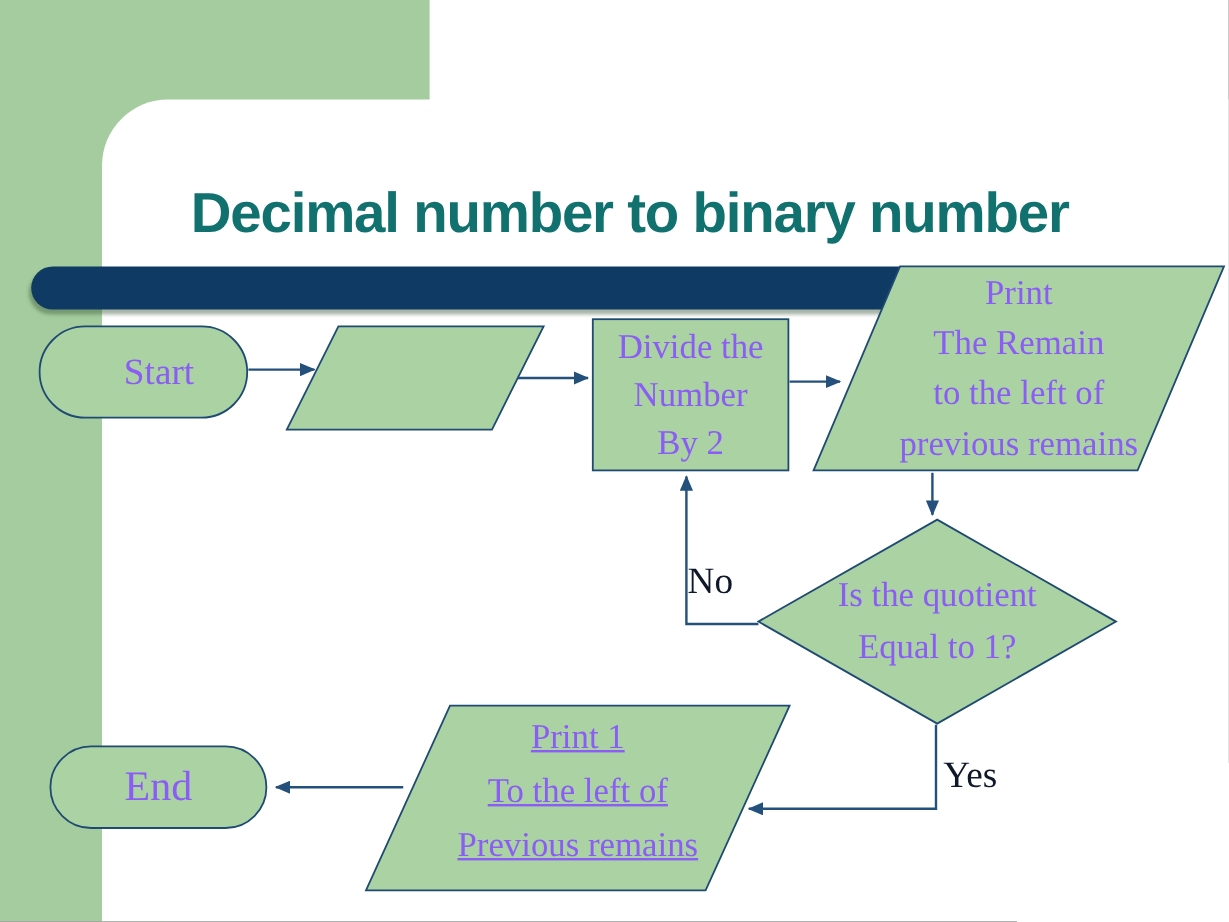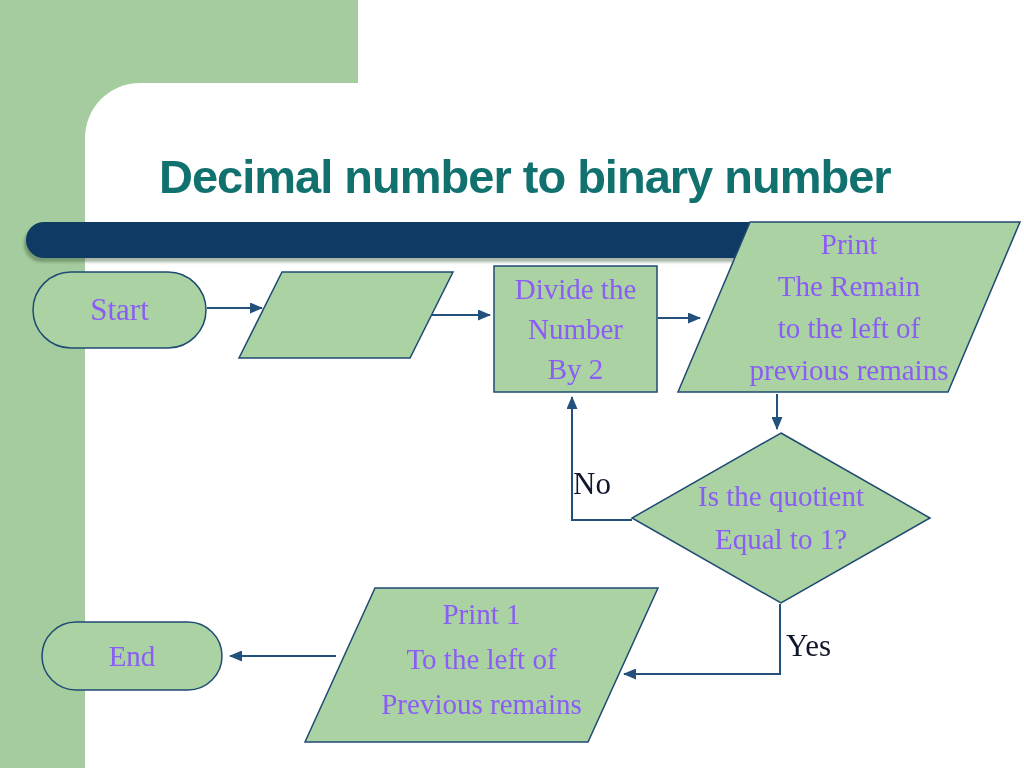--- a/index.html
+++ b/index.html
@@ -34,27 +34,27 @@
   
   .nodelabel{
     position:absolute;z-index:4;display:flex;flex-direction:column;
     align-items:center;justify-content:center;text-align:center;
     color:#8b5cf6;font-size:29px;pointer-events:none;
   }
   .nodelabel .ln{display:block;}
   .edgelabel{
     position:absolute;z-index:4;color:#0f172a;font-size:31px;pointer-events:none;
   }
-  .lbl-start{left:33px;top:272px;width:173px;height:76px;font-size:31px;}
+  .lbl-start{left:46px;top:272px;width:173px;height:76px;font-size:31px;}
   .lbl-get{left:239px;top:272px;width:214px;height:86px;line-height:43px;}
   .lbl-divide{left:494px;top:266px;width:163px;height:126px;line-height:40px;}
   .lbl-printremain{left:678px;top:222px;width:342px;height:170px;line-height:42px;}
   .lbl-decision{left:632px;top:433px;width:298px;height:170px;line-height:43px;}
-  .lbl-printone{left:305px;top:588px;width:353px;height:122px;line-height:45px;padding-top:20px;box-sizing:border-box;}
-  .lbl-end{left:42px;top:622px;width:180px;height:68px;font-size:29px;}
+  .lbl-printone{left:305px;top:588px;width:353px;height:122px;line-height:45px;padding-top:20px;box-sizing:border-box;text-decoration:underline;}
+  .lbl-end{left:42px;top:622px;width:180px;height:68px;font-size:35px;}
   .lbl-no{left:573px;top:466px;}
   .lbl-yes{left:786px;top:628px;}
 </style>
 </head>
 <body>
 
 <div class="slide">
 
   <div class="band band-left"></div>
   <div class="band band-top"></div>

